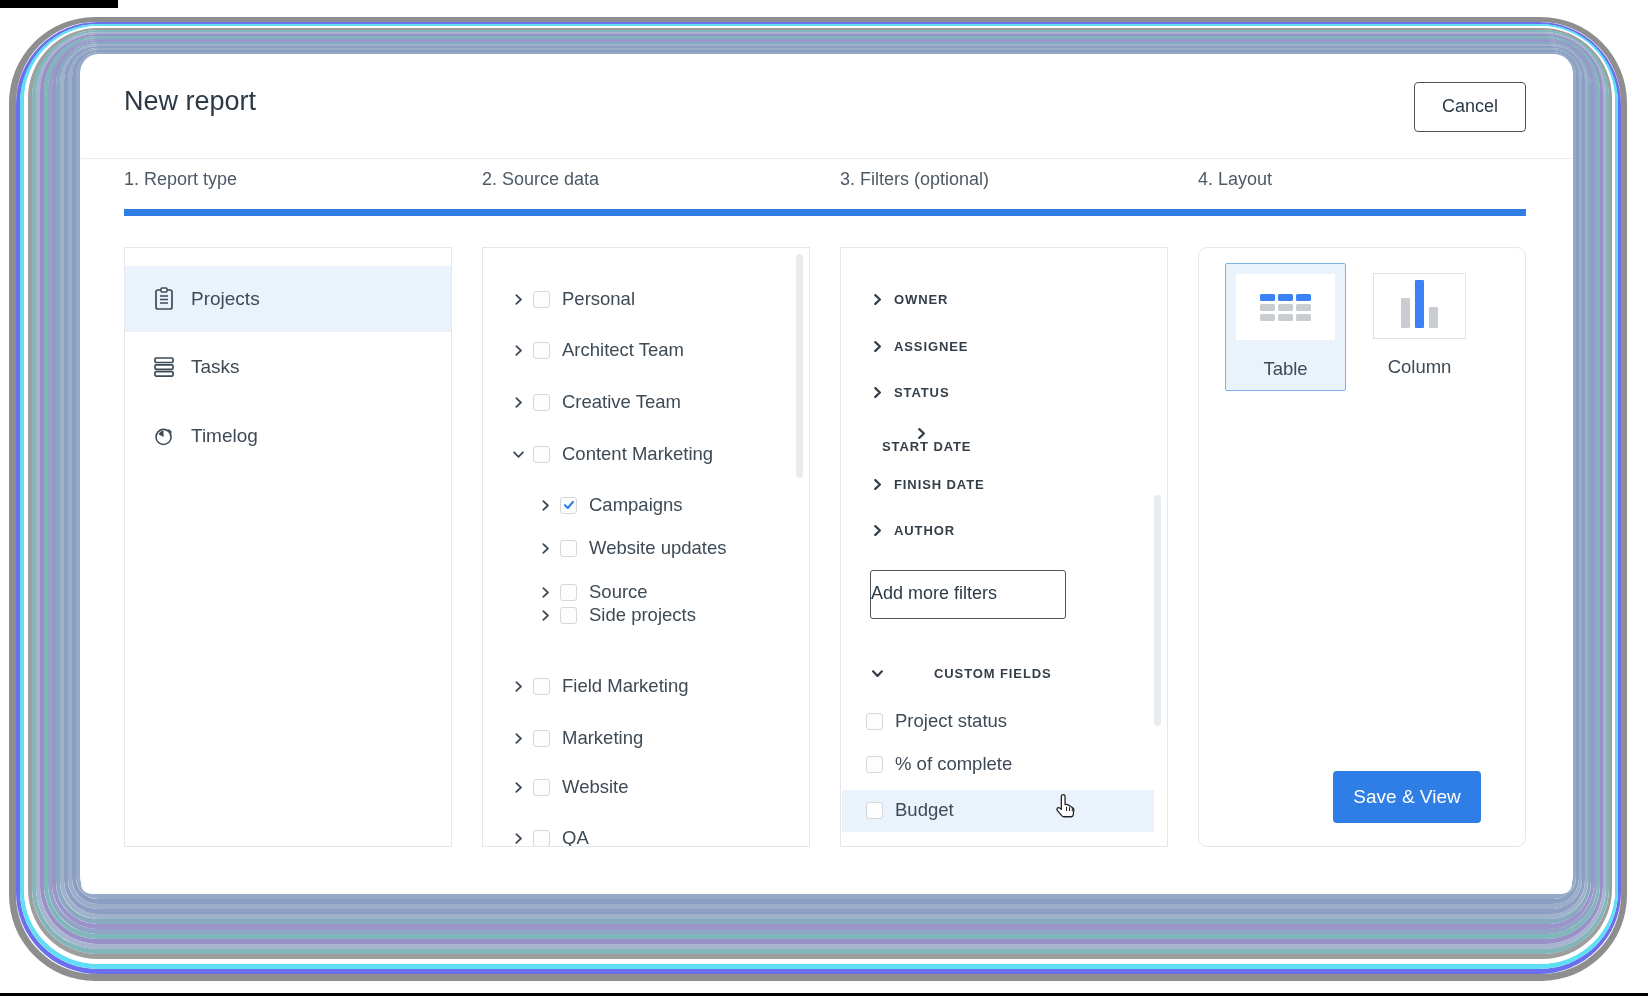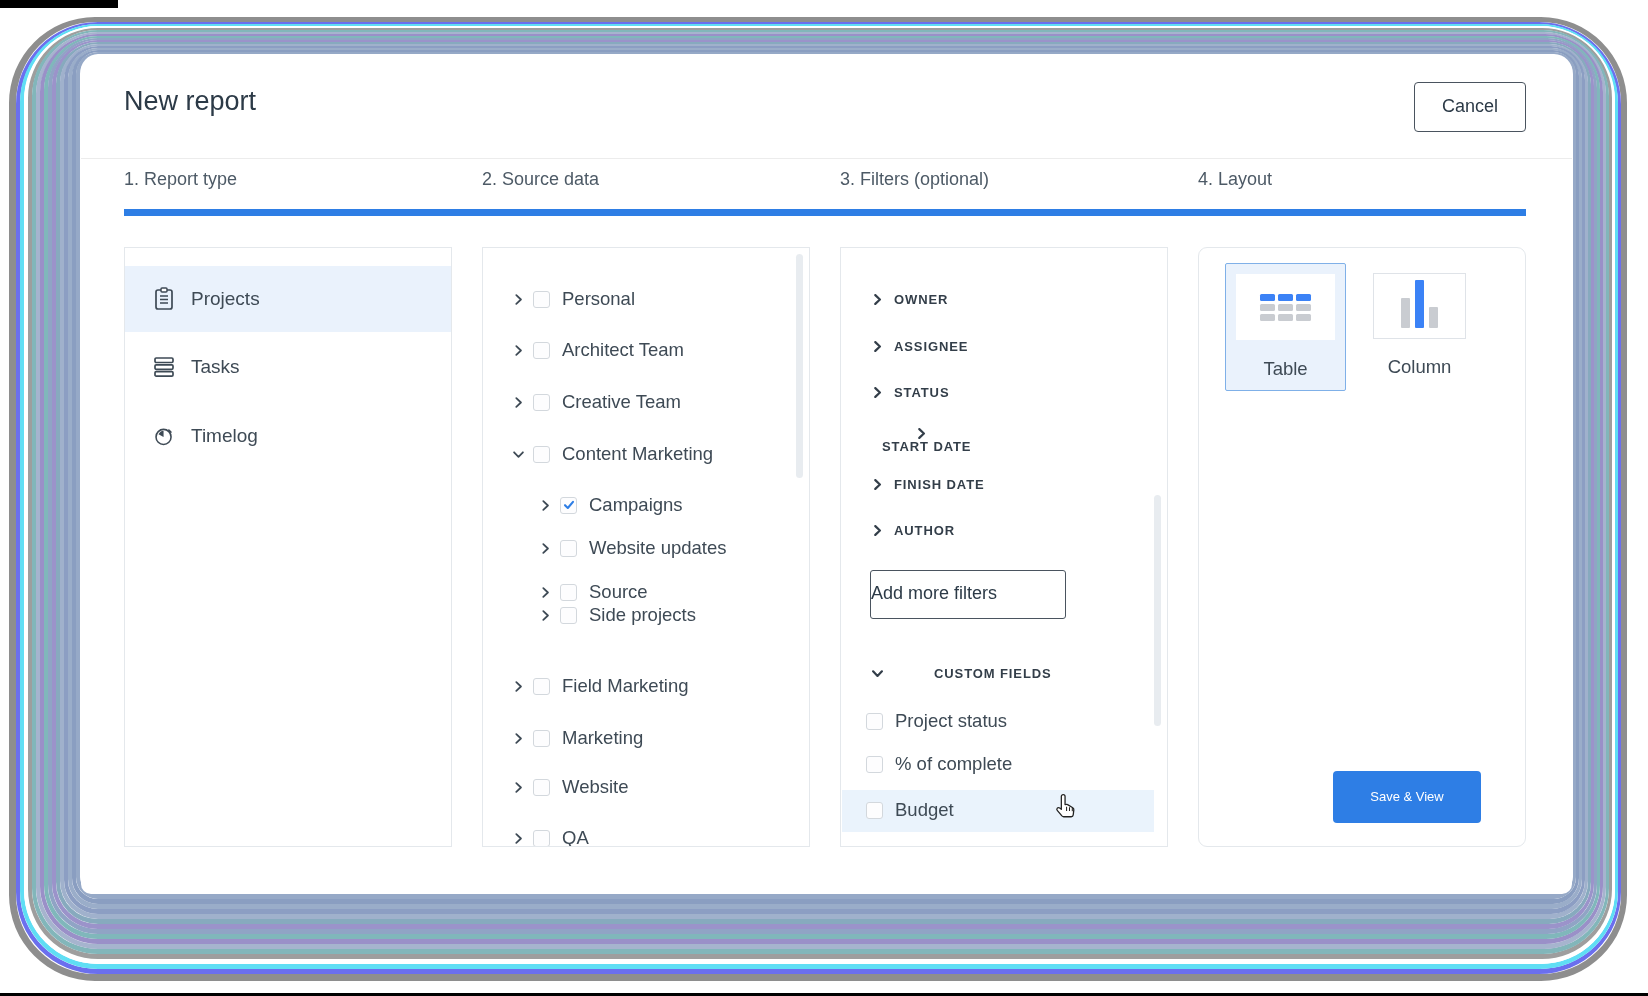--- a/index.html
+++ b/index.html
@@ -88,21 +88,21 @@
   .opt-col .box{position:absolute;left:174px;top:25px;width:93px;height:66px;box-sizing:border-box;
     background:#fff;border:1px solid #dfe3e8;display:flex;align-items:flex-end;justify-content:center;cursor:pointer;}
   .opt-col .lb{position:absolute;left:174px;top:108px;width:93px;text-align:center;font-size:18.5px;color:#3e4a55;}
   .tbl-glyph{display:grid;grid-template-columns:repeat(3,15px);grid-gap:3px;}
   .tbl-glyph i{display:block;height:7px;border-radius:1.5px;background:#c9ccd1;}
   .tbl-glyph i.b{background:#3b82f6;}
   .bars{display:flex;align-items:flex-end;gap:5px;margin-bottom:10px;}
   .bars i{display:block;width:9px;border-radius:1px;background:#c9ccd1;}
   .bars .g1{height:30px;} .bars .bb{height:48px;background:#3b82f6;} .bars .g2{height:21px;}
   .btn-save{position:absolute;right:44px;top:523px;width:148px;height:52px;background:#2e7ee5;
-    border:none;border-radius:4px;color:#fff;font-size:13px;line-height:52px;text-align:center;cursor:pointer;}
+    border:none;border-radius:4px;color:#fff;font-size:19px;line-height:52px;text-align:center;cursor:pointer;}
 
   .cursor{position:absolute;left:212px;top:544px;width:26px;height:28px;}
 </style>
 </head>
 <body>
 
 <div class="frame">
   <div class="ring r0">
       <div class="ring r1">
         <div class="ring r2">

